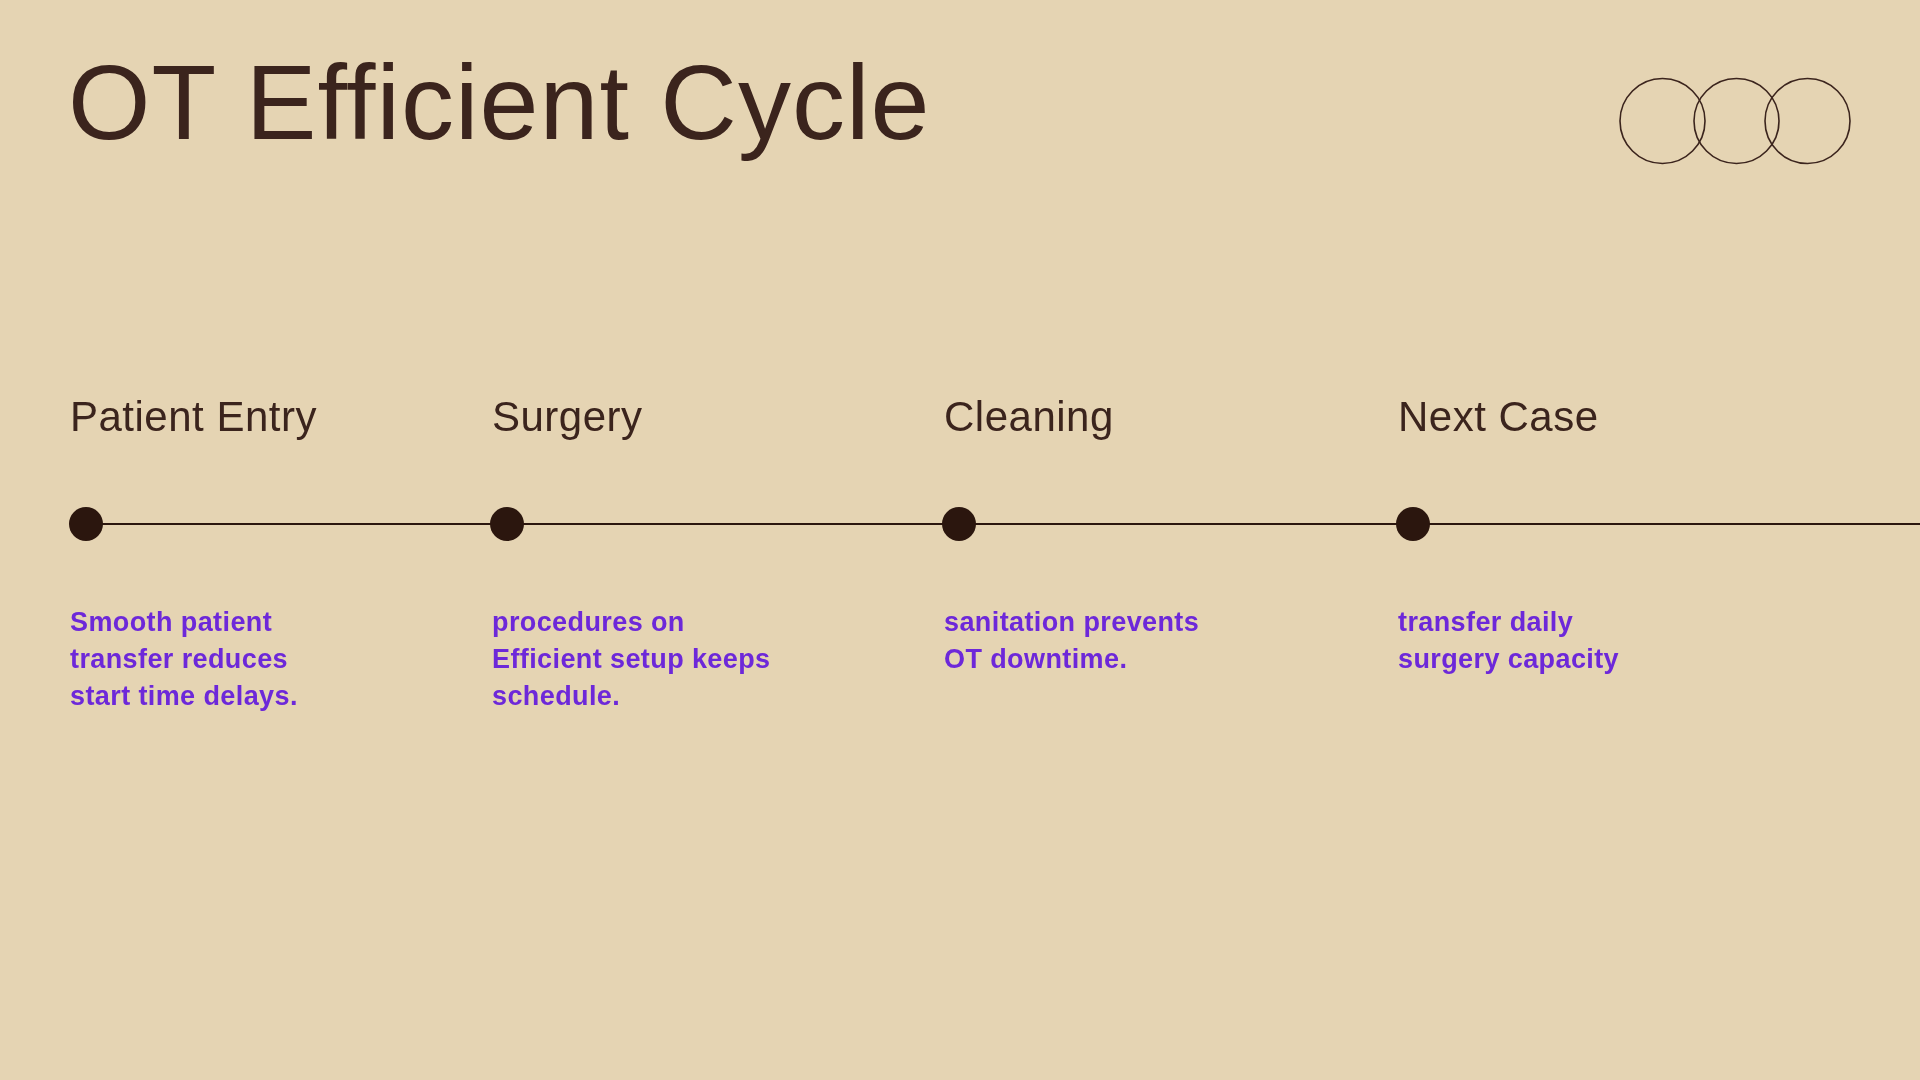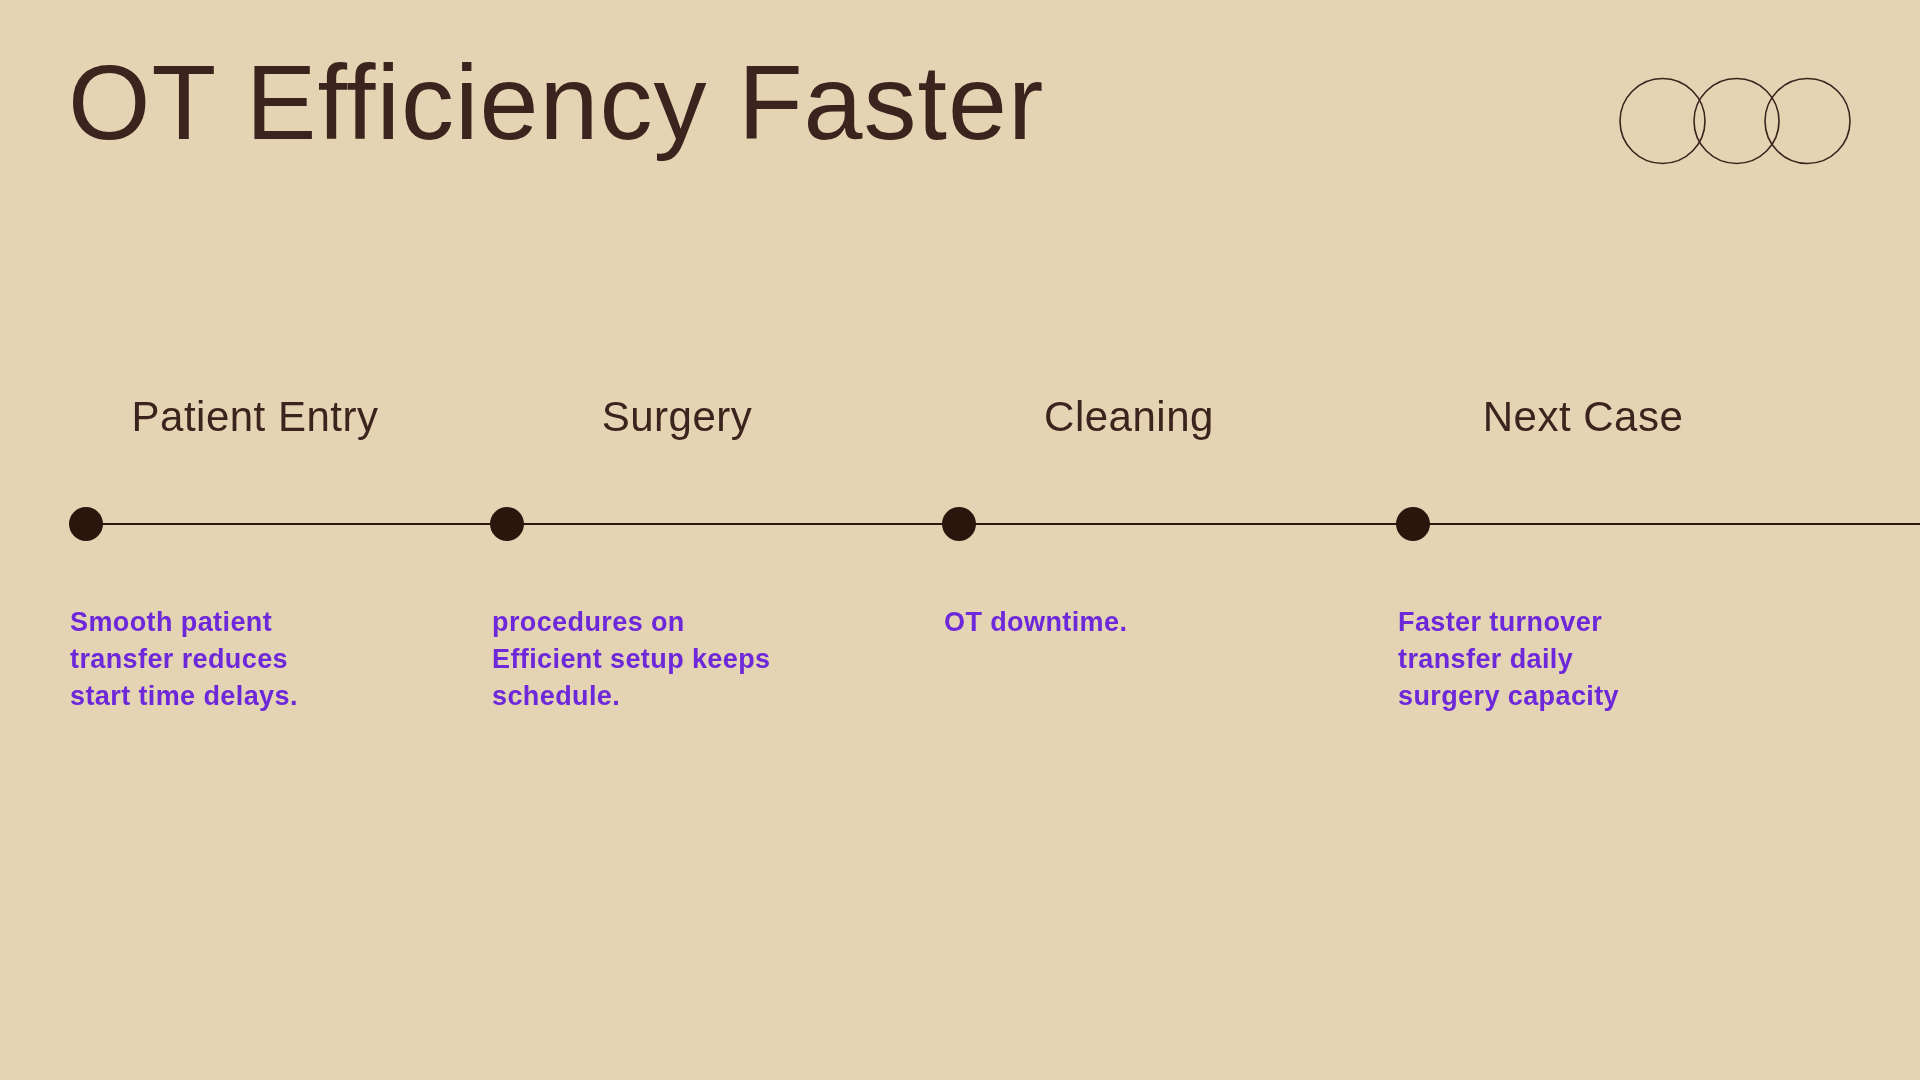--- a/index.html
+++ b/index.html
@@ -58,37 +58,36 @@
     top: 392px;
     width: 370px;
   }
   .stage-label {
     font-size: 42px;
     font-weight: 400;
     letter-spacing: 0.5px;
     color: #3b241d;
     line-height: 50px;
     white-space: nowrap;
-    text-align: center;
   }
   .stage-desc {
     margin-top: 162px;
     font-size: 27px;
     font-weight: 700;
     letter-spacing: 0.4px;
     color: #6d28d9;
     line-height: 37px;
   }
 </style>
 </head>
 <body>
 
 <div class="slide">
 
-  <div class="page-title">OT Efficiency Faster</div>
+  <div class="page-title">OT Efficient Cycle</div>
 
   <svg class="decor-circles" viewBox="0 0 233 88" xmlns="http://www.w3.org/2000/svg">
     <circle cx="44.5" cy="44" r="42.5" fill="none" stroke="#3b241d" stroke-width="1.6"></circle>
     <circle cx="118.5" cy="44" r="42.5" fill="none" stroke="#3b241d" stroke-width="1.6"></circle>
     <circle cx="189.5" cy="44" r="42.5" fill="none" stroke="#3b241d" stroke-width="1.6"></circle>
   </svg>
 
   <div class="timeline-line"></div>
 
   <div class="timeline-dot" style="left:69px"></div>
@@ -110,26 +109,26 @@
     <div class="stage-desc">
       <div>procedures on</div>
       <div>Efficient setup keeps</div>
       <div>schedule.</div>
     </div>
   </div>
 
   <div class="stage" style="left:944px">
     <div class="stage-label">Cleaning</div>
     <div class="stage-desc">
+      <div>sanitation prevents</div>
       <div>OT downtime.</div>
     </div>
   </div>
 
   <div class="stage" style="left:1398px">
     <div class="stage-label">Next Case</div>
     <div class="stage-desc">
-      <div>Faster turnover</div>
       <div>transfer daily</div>
       <div>surgery capacity</div>
     </div>
   </div>
 
 </div>
 
 </body></html>

